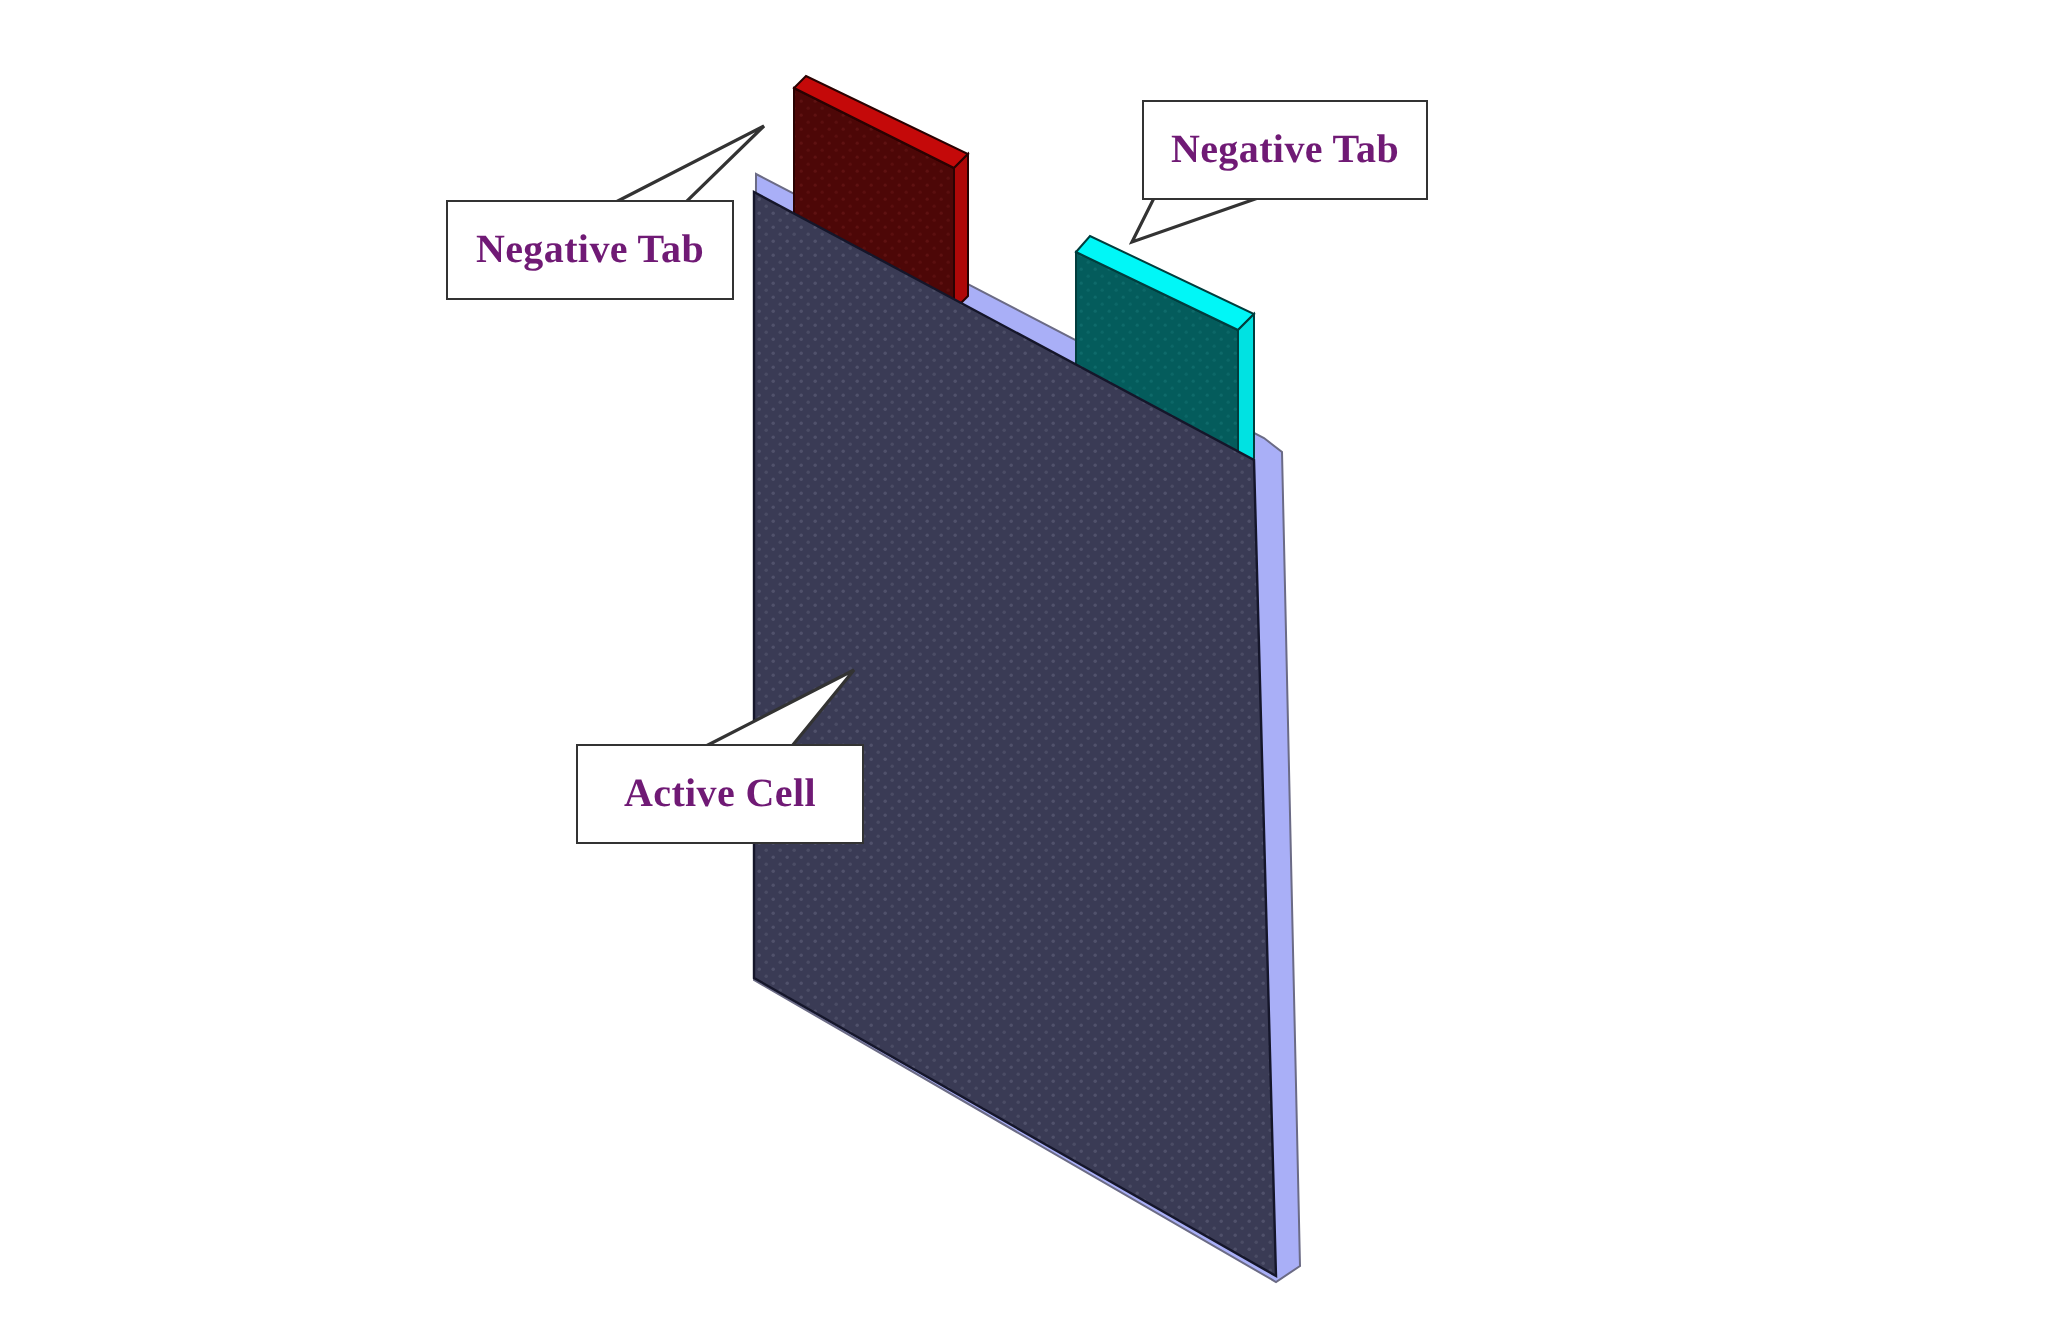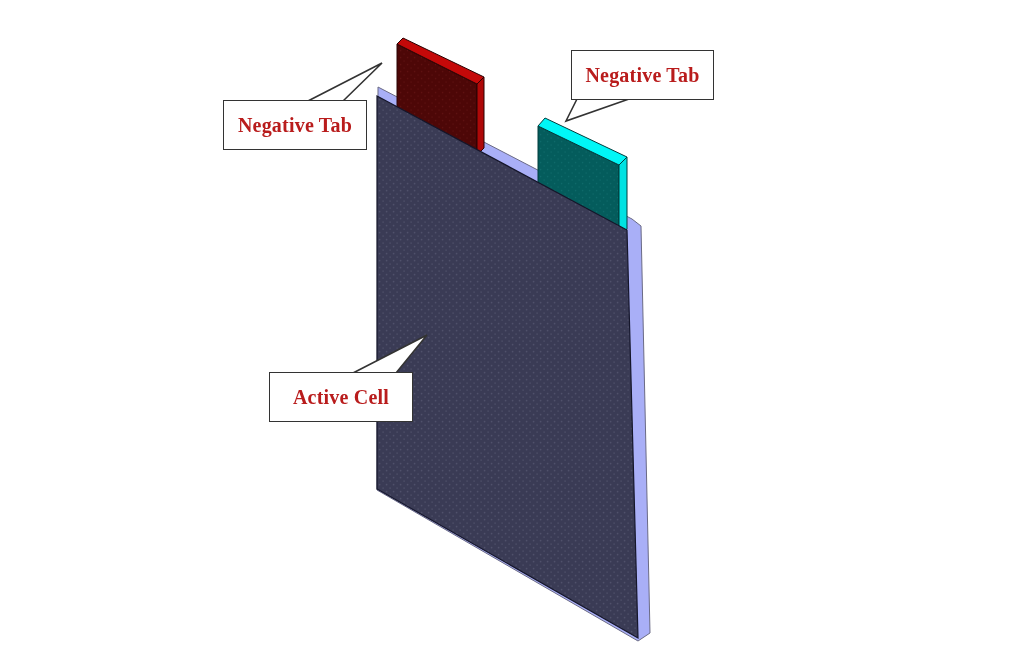--- a/index.html
+++ b/index.html
@@ -20,27 +20,27 @@
   .f-tealF {fill:url(#pTeal);  stroke:var(--c-cyan_edge);  stroke-width:1;}
   .f-cyanT {fill:var(--c-cyan_top); stroke:var(--c-cyan_edge); stroke-width:1;}
   .f-cyanS {fill:var(--c-cyan_side);stroke:var(--c-cyan_edge); stroke-width:1;}
   .callout-tri{fill:#ffffff;stroke:var(--c-line);stroke-width:1.6;}
   .label{
     position:absolute;
     box-sizing:border-box;
     background:#ffffff;
     border:1.6px solid var(--c-line);
     display:flex;align-items:center;justify-content:center;
-    font-weight:bold;font-size:20px;color:#b91c1c;
+    font-weight:bold;font-size:20px;color:#701a75;
     letter-spacing:0.2px;
     white-space:nowrap;
   }
   .lbl-positive{left:223px;top:100px;width:144px;height:50px;}
   .lbl-negative{left:571px;top:50px;width:143px;height:50px;}
-  .lbl-active {left:269px;top:372px;width:144px;height:50px;align-items:center;}
+  .lbl-active {left:288px;top:372px;width:144px;height:50px;align-items:center;}
 </style>
 </head>
 <body>
 
 <div class="stage">
   <svg width="1024" height="662" viewBox="0 0 1024 662">
     <defs>
       <pattern id="pNavy" width="7" height="7" patternUnits="userSpaceOnUse">
         <rect width="7" height="7" style="fill:var(--c-navy)"></rect>
         <circle cx="1.6" cy="1.6" r="0.85" style="fill:var(--c-navy_dot)"></circle>

